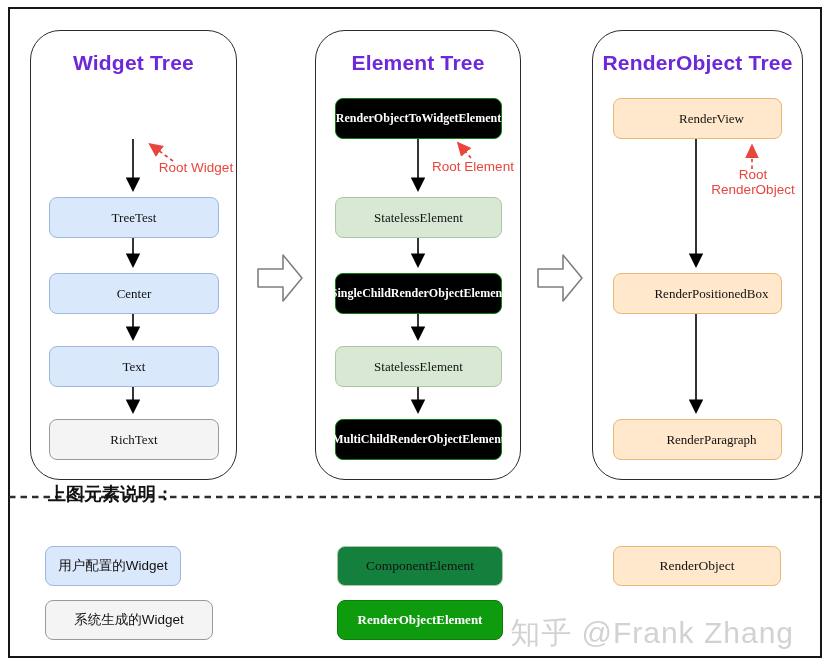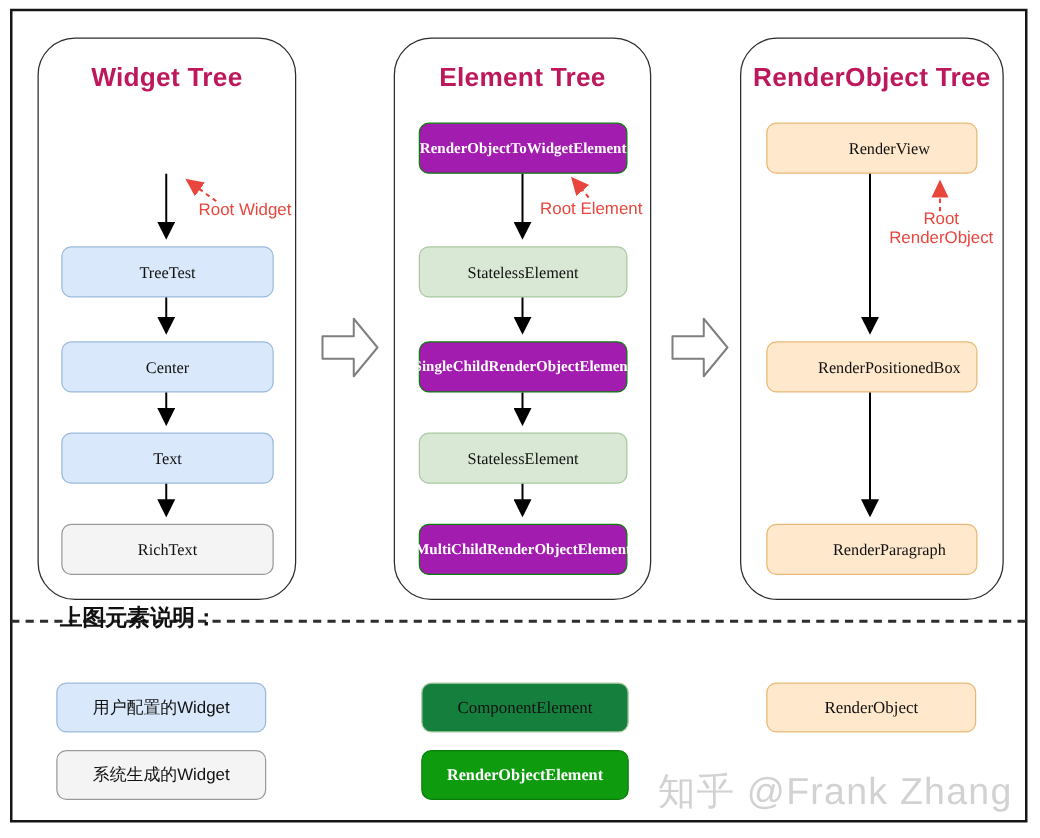--- a/index.html
+++ b/index.html
@@ -5,54 +5,54 @@
   html,body{margin:0;padding:0;background:#fff;}
   body{width:832px;height:670px;position:relative;font-family:"Liberation Sans",sans-serif;overflow:hidden;}
   *{box-sizing:border-box;}
 
   .frame{position:absolute;left:8px;top:7px;width:814px;height:651px;border:2px solid #161616;background:#fff;}
 
   .panel{position:absolute;top:30px;height:450px;border:1.5px solid #2b2b2b;border-radius:30px;background:#fff;}
   .panel-1{left:30px;width:207px;}
   .panel-2{left:315px;width:206px;}
   .panel-3{left:592px;width:211px;}
-  .panel-title{position:absolute;top:20px;left:0;right:0;text-align:center;font-size:21px;font-weight:600;color:#be185d;letter-spacing:.2px;}
+  .panel-title{position:absolute;top:20px;left:0;right:0;text-align:center;font-size:21px;font-weight:600;color:#6d28d9;letter-spacing:.2px;}
 
   .node{position:absolute;height:41px;border-radius:8px;display:flex;align-items:center;justify-content:center;
         font-family:"Liberation Serif",serif;font-size:13px;color:#111;white-space:nowrap;overflow:visible;}
   .panel-1 .node{left:18px;width:170px;}
   .panel-2 .node{left:19px;width:167px;}
   .panel-3 .node{left:20px;width:169px;}
   .r1{top:67px;} .r2{top:166px;} .r3{top:242px;} .r4{top:315px;} .r5{top:388px;}
   .panel-3 .r3{top:242px;} .panel-3 .r5{top:388px;}
 
   .node[data-type="blue"]{background:#d9e8fb;border:1px solid #9cb9dd;text-align:center;}
   .node[data-type="gray"]{background:#f4f4f4;border:1px solid #9a9a9a;}
   .node[data-type="green-light"]{background:#d9e8d4;border:1px solid #a9c8a1;}
-  .node[data-type="green-dark"]{background:#a21caf;border:1px solid #0a7d0a;color:#fff;font-weight:bold;font-size:12px;}
+  .node[data-type="green-dark"]{background:#000000;border:1px solid #0a7d0a;color:#fff;font-weight:bold;font-size:12px;}
   .node[data-type="peach"]{background:#ffe8cc;border:1px solid #eab876;padding-left:28px;}
 
   .annotation{position:absolute;color:#e8463c;font-size:13.5px;font-weight:500;white-space:pre-line;text-align:center;line-height:15px;}
   .ann-1{left:158px;top:160px;width:76px;}
   .ann-2{left:430px;top:159px;width:86px;}
   .ann-3{left:694px;top:167px;width:118px;}
 
   svg.overlay{position:absolute;left:0;top:0;width:832px;height:670px;pointer-events:none;}
 
   .legend-title{position:absolute;left:48px;top:482px;font-size:18px;font-weight:bold;color:#111;}
   .legend-box{position:absolute;height:40px;border-radius:8px;display:flex;align-items:center;justify-content:center;
               font-family:"Liberation Serif",serif;font-size:13.5px;color:#111;white-space:nowrap;}
-  .lg-1{left:45px;top:546px;width:168px;background:#d9e8fb;border:1px solid #9cb9dd;}
+  .lg-1{left:45px;top:546px;width:136px;background:#d9e8fb;border:1px solid #9cb9dd;}
   .lg-2{left:45px;top:600px;width:168px;background:#f4f4f4;border:1px solid #9a9a9a;}
   .lg-3{left:337px;top:546px;width:166px;background:#15803d;border:1px solid #a9c8a1;}
   .lg-4{left:337px;top:600px;width:166px;background:#0e9b0e;border:1px solid #0a7d0a;color:#fff;font-weight:bold;font-size:13px;}
   .lg-5{left:613px;top:546px;width:168px;background:#ffe8cc;border:1px solid #eab876;}
   .lg-1,.lg-2{font-family:"Liberation Sans",sans-serif;}
 
-  .watermark{position:absolute;right:22px;top:613px;font-size:30px;color:#d2d2d2;letter-spacing:1px;
+  .watermark{position:absolute;right:38px;top:613px;font-size:30px;color:#d2d2d2;letter-spacing:1px;
              text-shadow:0 1px 0 #ffffff;font-weight:400;text-align:right;}
 </style>
 </head>
 <body>
 
 <div class="frame"></div>
 
 <div class="panel panel-1">
   <div class="panel-title">Widget Tree</div>
   <div class="node r2" data-type="blue">TreeTest</div>

